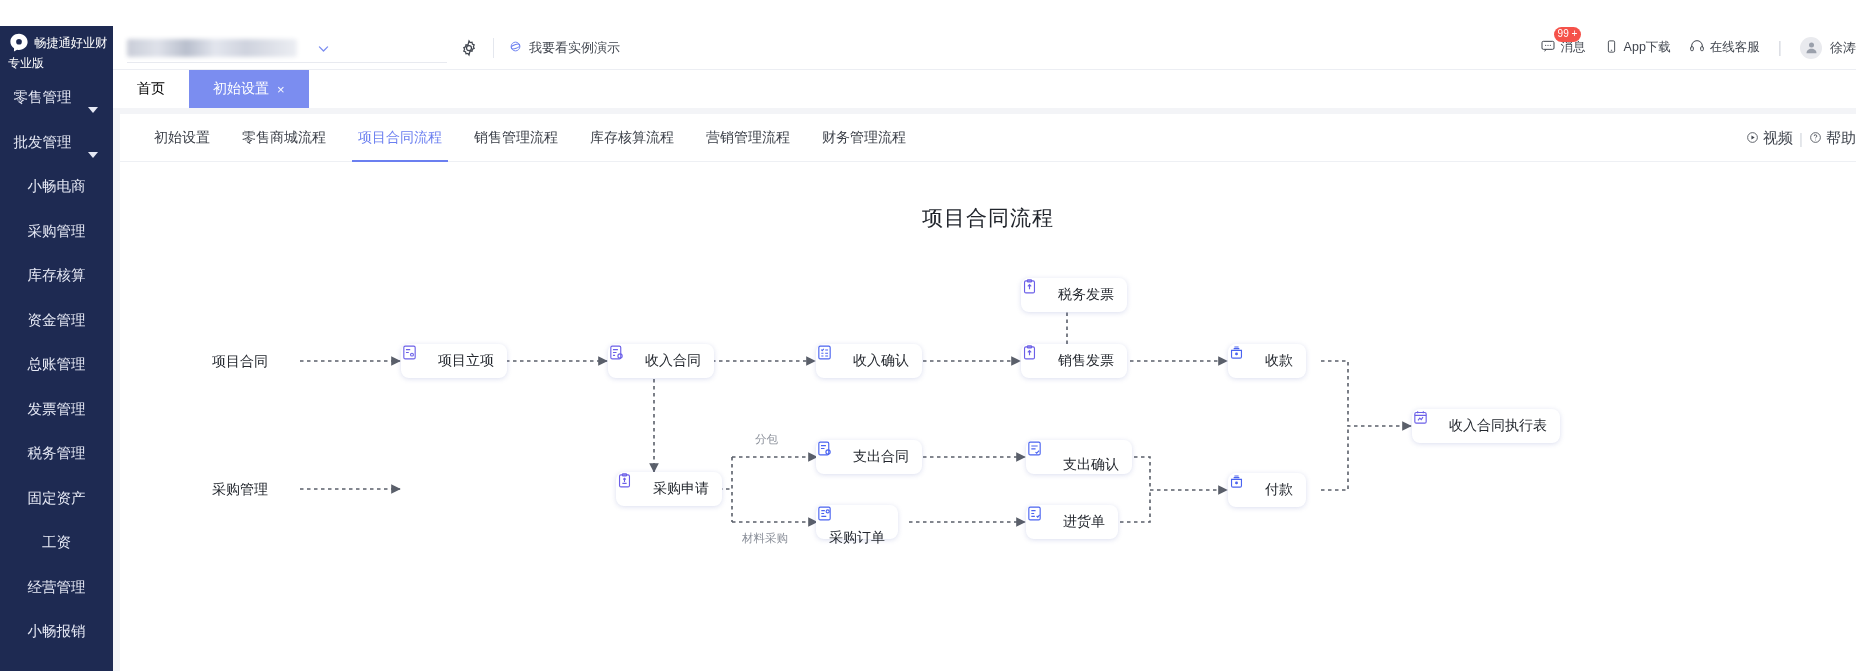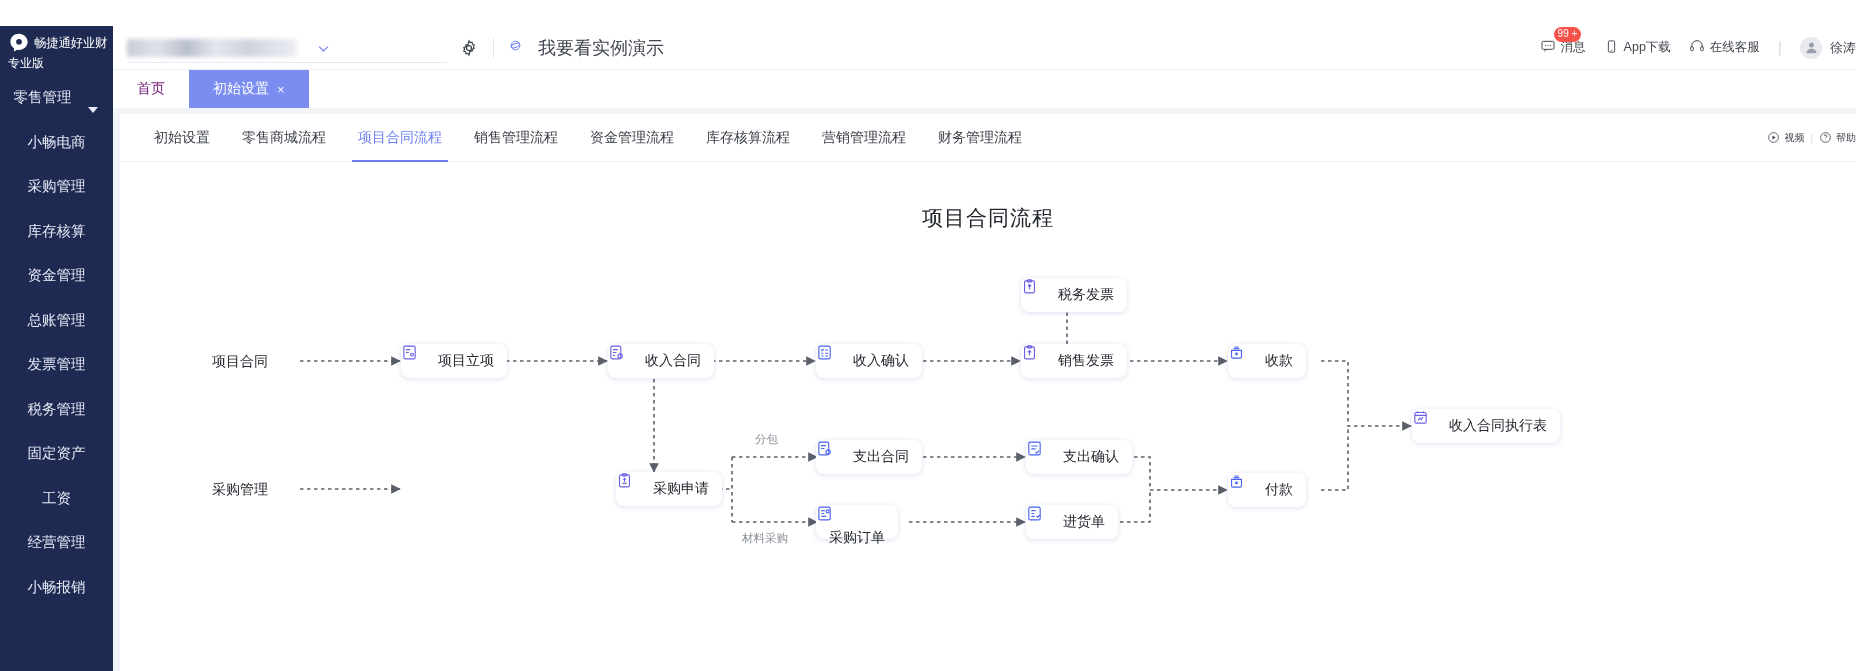--- a/index.html
+++ b/index.html
@@ -59,21 +59,21 @@
   }
   .org-underline {
     position:absolute; left:0; bottom:0; width: 320px; height:1px; background:#e8eaf0;
   }
   .chev-down {
     position: absolute; left: 190px; top: 8px; width: 13px; height: 13px;
   }
   .gear-btn { margin-left: 112px; width: 20px; height: 20px; cursor:pointer; }
   .tb-divider { width:1px; height:20px; background:#e4e7ee; margin: 0 14px; }
   .demo-link {
-    display:flex; align-items:center; gap:15px; color:#41464f; font-size:18px; cursor:pointer;
+    display:flex; align-items:center; gap:6px; color:#41464f; font-size:13px; cursor:pointer;
   }
   .topbar-right {
     margin-left: auto; display:flex; align-items:center; gap: 18px; padding-right: 0px;
   }
   .tb-item { display:flex; align-items:center; gap:5px; color:#41464f; font-size:12.5px; cursor:pointer; position:relative; }
   .badge {
     position:absolute; left: 14px; top: -11px;
     background:#f5524a; color:#fff; font-size:10px; line-height:14px;
     height:15px; padding: 0 4px; border-radius: 8px; white-space:nowrap;
   }
@@ -83,21 +83,21 @@
   }
   .user-name { color:#41464f; font-size:13px; white-space:nowrap; }
 
   
   .pagetabs {
     position:absolute; left:113px; top:70px; right:0; height:38px; background:#fff;
     display:flex; align-items:flex-end;
   }
   .ptab {
     height:38px; display:flex; align-items:center; justify-content:center;
-    padding: 0 24px; font-size:14px; color:#701a75; cursor:pointer;
+    padding: 0 24px; font-size:14px; color:#000000; cursor:pointer;
   }
   .ptab.active { background:#7b8df0; color:#fff; }
   .ptab .x { margin-left:8px; font-size:13px; opacity:.95; }
 
   
   .content {
     position:absolute; left:113px; top:108px; right:0; bottom:0;
     background:#f3f4f7; padding: 6px 0 0 0;
   }
   .card {
@@ -110,21 +110,21 @@
   .stab {
     position:relative; height:48px; display:flex; align-items:center;
     padding: 0 16px; font-size:14px; color:#3c4049; cursor:pointer; white-space:nowrap;
   }
   .stab.active { color:#6b7ff0; }
   .stab.active::after {
     content:""; position:absolute; left:10px; right:10px; bottom:0; height:2px; background:#6b7ff0;
   }
   .subtabs-right {
     position:absolute; right:0px; top:0; height:48px; display:flex; align-items:center; gap:6px;
-    font-size:10px; color:#41464f; padding-right:0;
+    font-size:15px; color:#41464f; padding-right:0;
   }
   .sr-item { display:flex; align-items:center; gap:4px; cursor:pointer; white-space:nowrap; }
   .sr-sep { color:#d6d9e0; }
 
   .flow-title {
     text-align:center; font-size:21px; color:#21252c; margin-top: 42px; letter-spacing:1px;
   }
 
   
   .flow { position:absolute; left:0; top:0; width:1743px; height:563px; }
@@ -157,20 +157,24 @@
             <circle cx="12" cy="10.6" r="3.1" fill="#1e2a52"></circle>
           </svg>
         </span>
         <span class="brand-name">畅捷通好业财</span>
       </div>
       <div class="brand-sub">专业版</div>
     </div>
     <div class="nav">
       <div class="nav-item has-caret">
         <span class="lbl">零售管理</span>
+        <span class="caret"></span>
+      </div>
+      <div class="nav-item has-caret">
+        <span class="lbl">批发管理</span>
         <span class="caret"></span>
       </div>
       <div class="nav-item">
           <span>小畅电商</span>
         </div>
       <div class="nav-item">
           <span>采购管理</span>
         </div>
       <div class="nav-item">
           <span>库存核算</span>
@@ -295,23 +299,20 @@
         <div class="stab">
             <span>零售商城流程</span>
           </div>
         <div class="stab active">
             <span>项目合同流程</span>
           </div>
         <div class="stab">
             <span>销售管理流程</span>
           </div>
         <div class="stab">
-            <span>资金管理流程</span>
-          </div>
-        <div class="stab">
             <span>库存核算流程</span>
           </div>
         <div class="stab">
             <span>营销管理流程</span>
           </div>
         <div class="stab">
             <span>财务管理流程</span>
           </div>
 
         <div class="subtabs-right">
@@ -484,21 +485,21 @@
           <span class="ico">
             <svg viewBox="0 0 24 24" width="17" height="17" fill="none" stroke="#4a63f0" stroke-width="1.6">
               <rect x="4" y="3" width="14" height="18" rx="2"></rect>
                 <path d="M7 8h7M7 12h5"></path>
                 <circle cx="17" cy="17" r="3"></circle>
             </svg>
           </span>
           <span>支出合同</span>
         </div>
 
-        <div class="node" style="left:906px; top:326px;">
+        <div class="node" style="left:906px; top:326px;align-items:flex-end;">
           <span class="ico">
             <svg viewBox="0 0 24 24" width="17" height="17" fill="none" stroke="#4a63f0" stroke-width="1.6">
               <rect x="4" y="3" width="16" height="18" rx="2"></rect>
                 <path d="M7.5 8.5h9M7.5 12.5h6"></path>
                 <path d="M13.5 17l1.6 1.6L18.5 15"></path>
             </svg>
           </span>
           <span>支出确认</span>
         </div>
 

